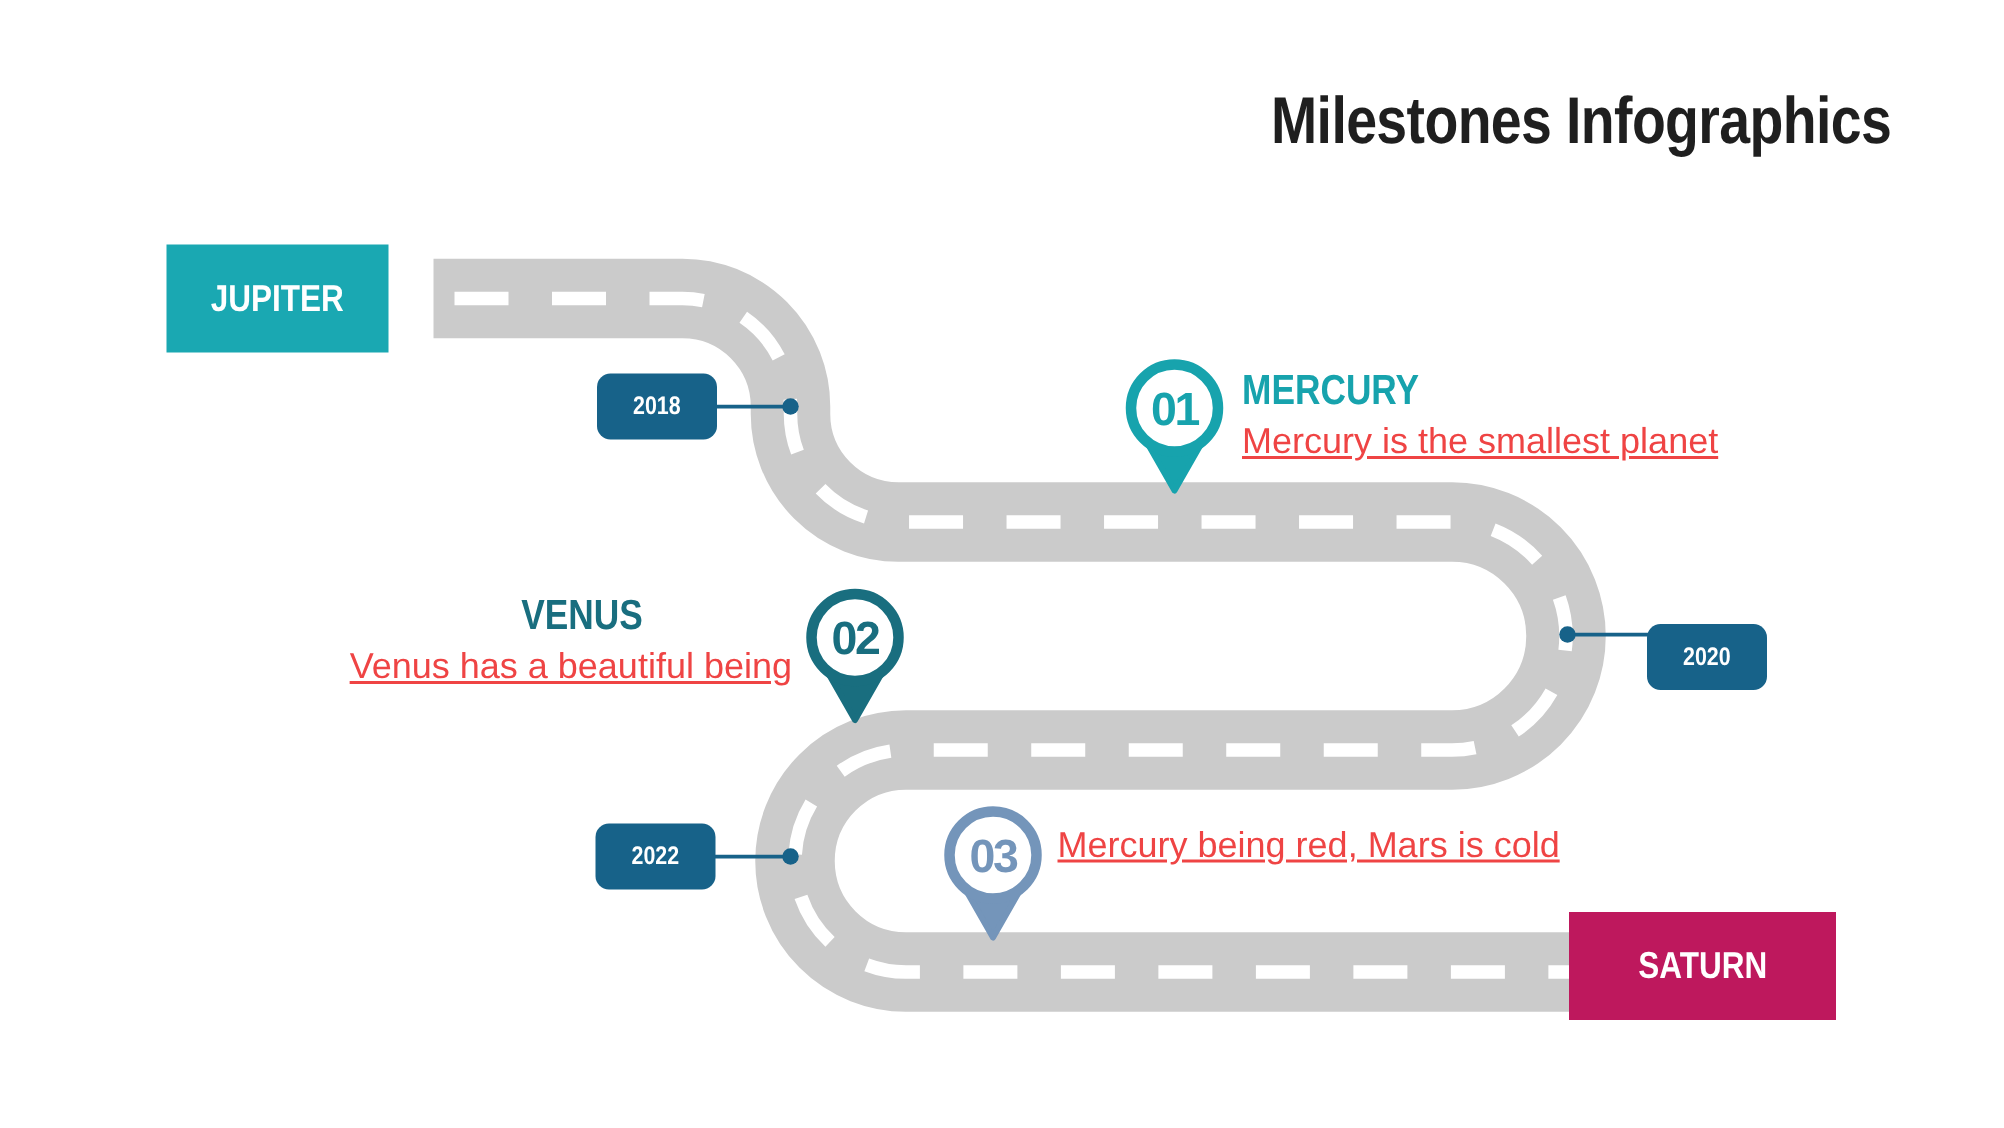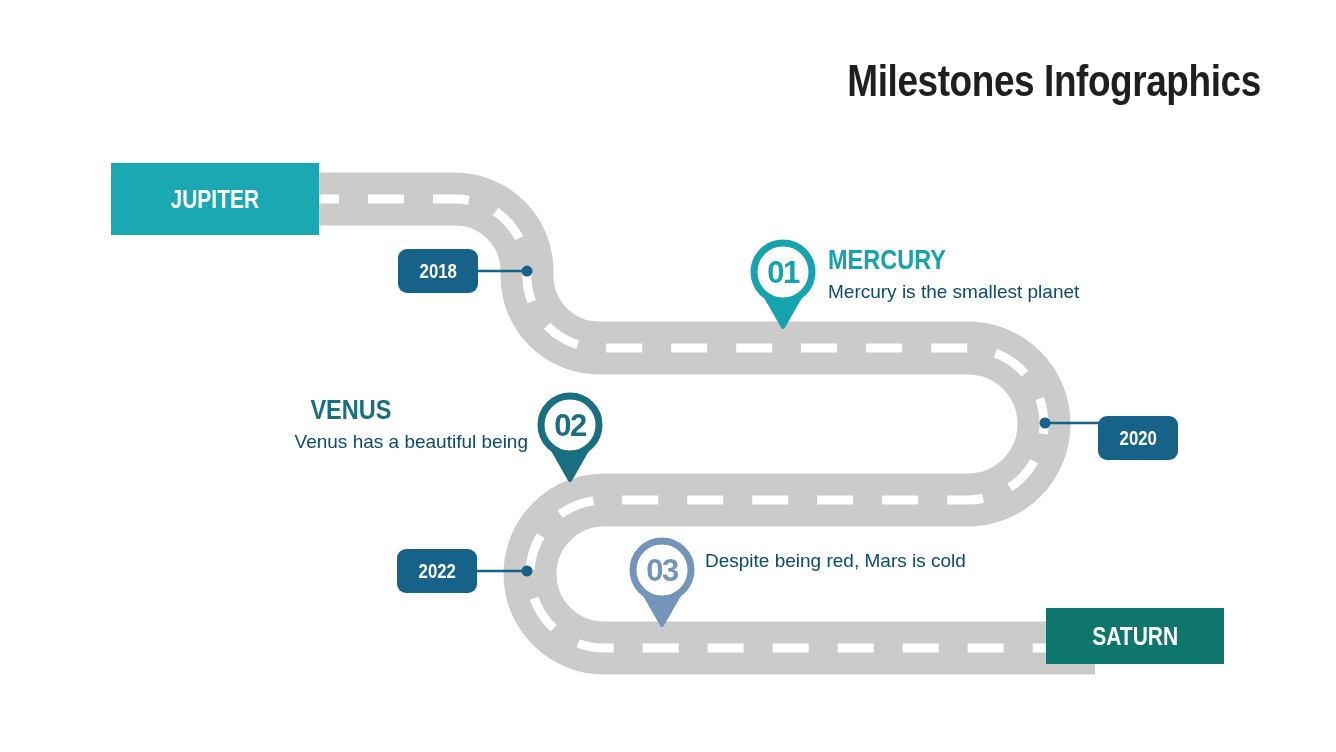--- a/index.html
+++ b/index.html
@@ -16,38 +16,38 @@
 
   .page-title {
     left:0; width:1300px; top:56px; text-align:right;
     font-size:44px; font-weight:bold; color:#1f1f1f; letter-spacing:-0.5px;
   }
 
   .planet-box {
     display:flex; align-items:center; justify-content:center;
     color:#ffffff; font-weight:bold; font-size:25px;
   }
-  .box-jupiter { left:111px; top:163px; width:208px; height:72px; background:#1aa8b2; }
-  .box-saturn  { left:1046px; top:608px; width:178px; height:56px; background:#0f766e; }
+  .box-jupiter { left:111px; top:163px; width:148px; height:72px; background:#1aa8b2; }
+  .box-saturn  { left:1046px; top:608px; width:178px; height:72px; background:#be185d; }
 
   .date-badge {
     width:80px; height:44px; border-radius:9px; background:#176289;
     display:flex; align-items:center; justify-content:center;
-    color:#ffffff; font-weight:bold; font-size:20px;
+    color:#ffffff; font-weight:bold; font-size:17px;
   }
   .badge-2018 { left:398px;  top:249px; }
   .badge-2020 { left:1098px; top:416px; }
   .badge-2022 { left:397px;  top:549px; }
 
   .milestone { line-height:1; }
   .milestone .m-name { font-size:28px; font-weight:bold; line-height:1; }
-  .milestone .m-desc { font-size:19px; color:#0c4a6e; margin-top:7px; line-height:1.15; }
+  .milestone .m-desc { font-size:24px; color:#ef4444; margin-top:7px; line-height:1.15;text-decoration:underline; }
   .m-mercury { left:828px; top:246px; }
   .m-mercury .m-name { color:#17a3ad; }
-  .m-venus { right:808px; top:396px; text-align:left; }
+  .m-venus { right:808px; top:396px; text-align:center; }
   .m-venus .m-name { color:#196e7f; }
   .m-mars { left:705px; top:543px; }
   .m-mars .m-name { color:#7495ba; }
 
   .pin-num {
     font-family:"Liberation Sans", sans-serif;
     font-size:31px; font-weight:bold; letter-spacing:-1.5px;
     text-anchor:middle;
   }
 </style>
@@ -125,16 +125,16 @@
   </div>
 
   <div class="abs milestone m-venus">
     <div class="m-name">
       <span class="cond cond-r">VENUS</span>
     </div>
     <div class="m-desc">Venus has a beautiful being</div>
   </div>
 
   <div class="abs milestone m-mars">
-    <div class="m-desc">Despite being red, Mars is cold</div>
+    <div class="m-desc">Mercury being red, Mars is cold</div>
   </div>
 
 </div>
 
 </body></html>

